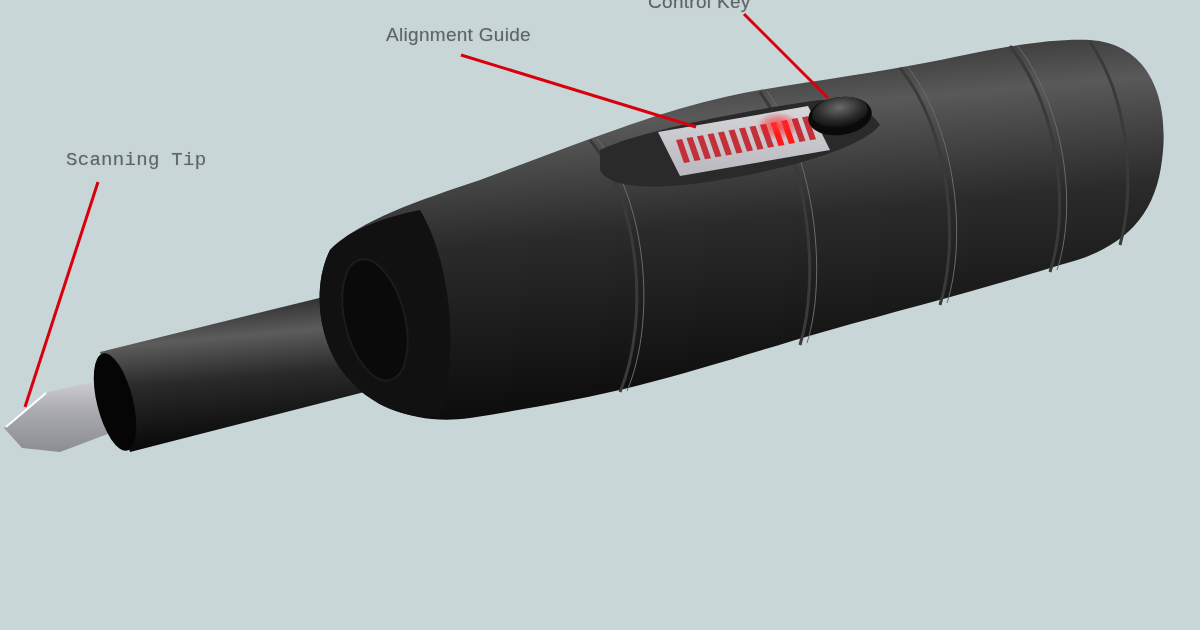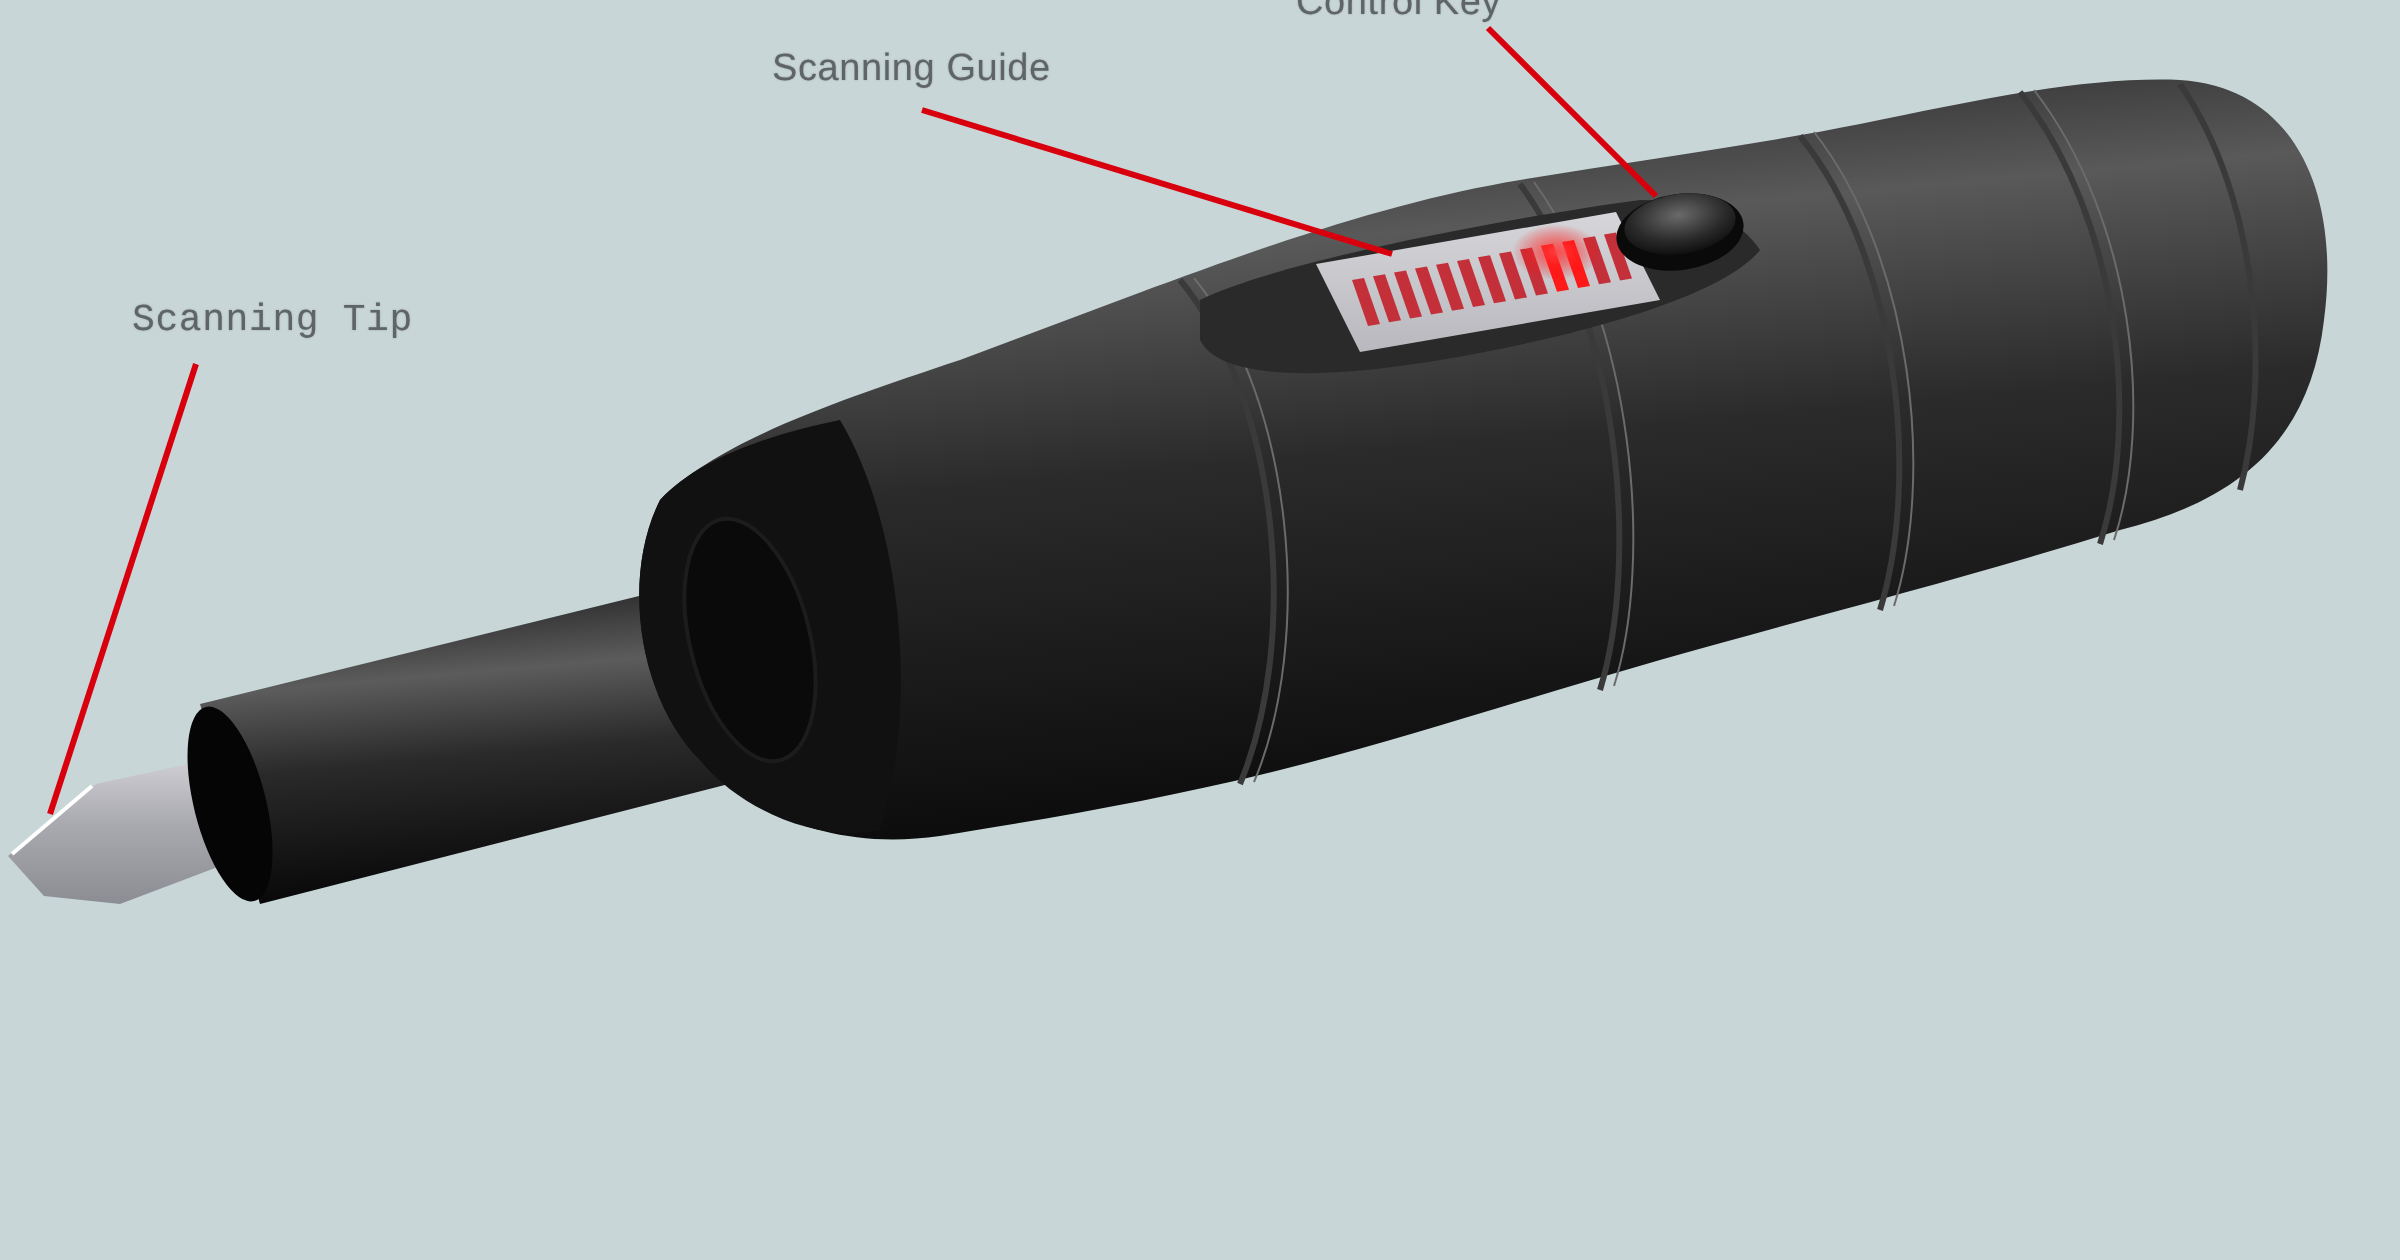--- a/index.html
+++ b/index.html
@@ -103,15 +103,15 @@
     </g>
 
     <g stroke="#d9000d" stroke-width="3">
       <line x1="744" y1="14" x2="828" y2="98"></line>
       <line x1="461" y1="55" x2="696" y2="127"></line>
       <line x1="98" y1="182" x2="25" y2="407"></line>
     </g>
   </svg>
 
   <div class="label" id="lbl-control">Control Key</div>
-  <div class="label" id="lbl-align">Scanning Guide</div>
+  <div class="label" id="lbl-align">Alignment Guide</div>
   <div class="label" id="lbl-tip">Scanning Tip</div>
 </div>
 
 </body></html>

